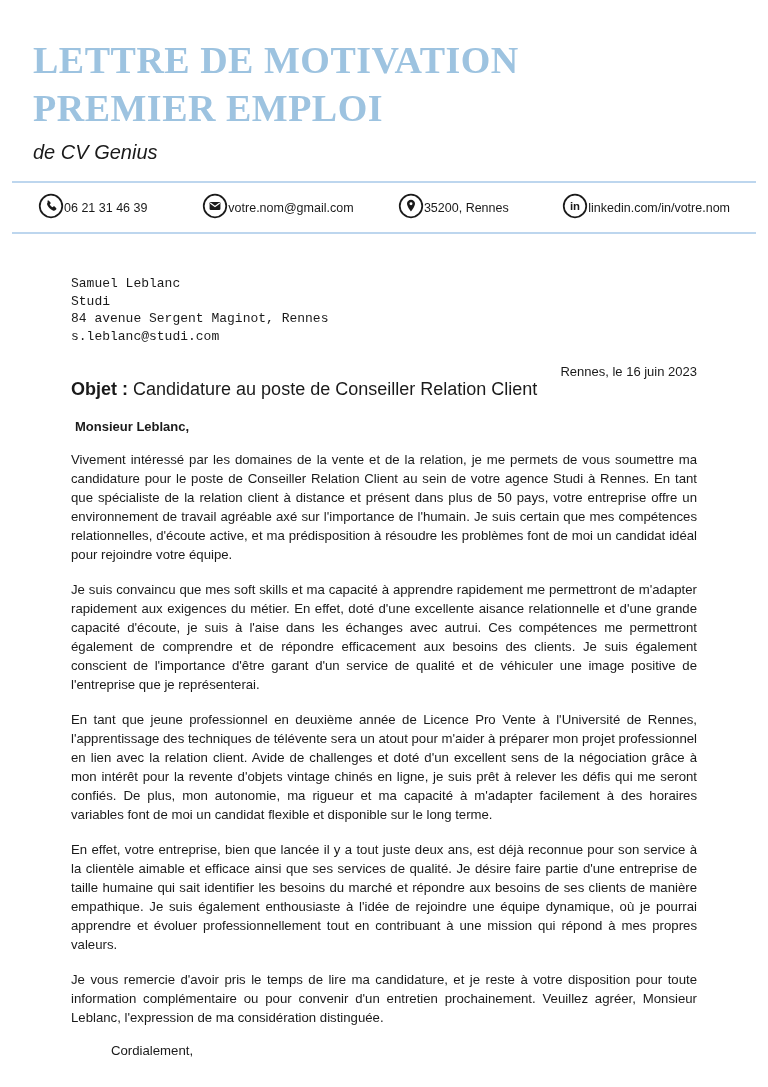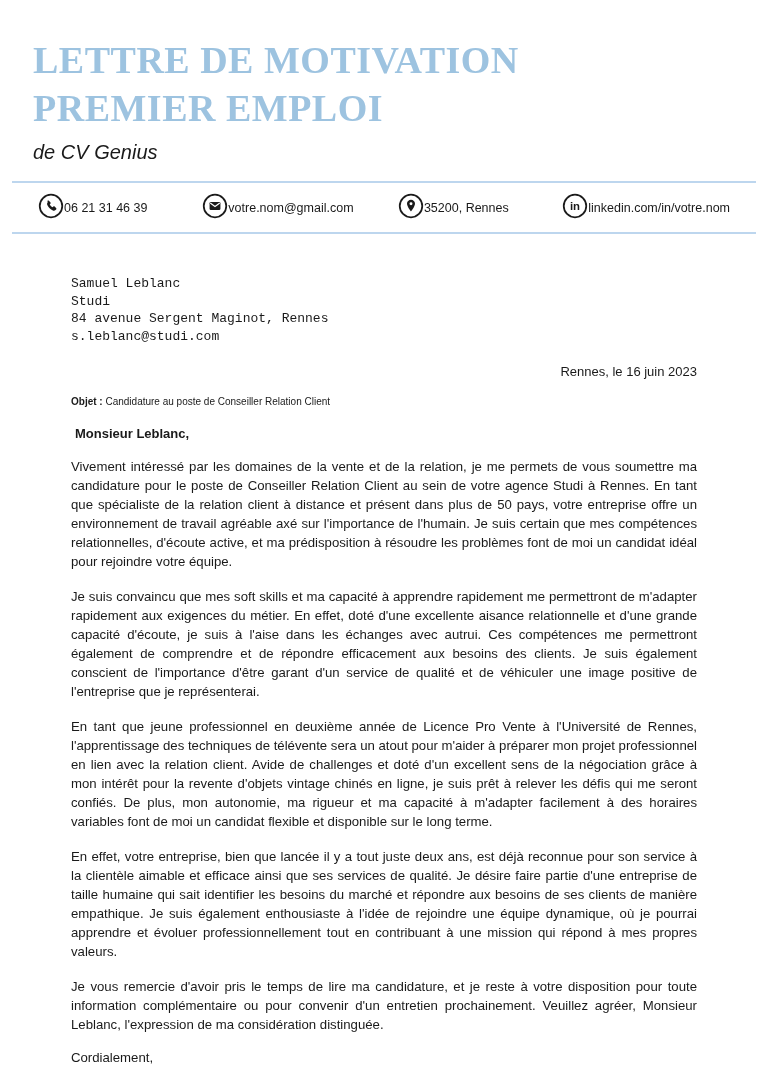--- a/index.html
+++ b/index.html
@@ -60,35 +60,35 @@
   }
   
   .letter { padding: 0 71px; }
   .recipient { margin-top: 41px; font-size: 13px; line-height: 17.5px; font-family: Liberation Mono, monospace; }
   .recipient div { margin: 0; }
   .date-line {
     margin-top: 19px;
     text-align: right;
     font-size: 13px;
   }
-  .subject-line { margin-top: 17px; font-size: 10px; }
+  .subject-line { font-size: 18px; }
   .subject-label { font-weight: 700; }
   .salutation {
     margin-top: 19px;
     font-weight: 700;
     font-size: 13px;
     padding-left: 4px;
   }
   .para {
     margin: 16px 0 0 0;
     font-size: 13.2px;
     line-height: 19px;
     text-align: justify;
   }
-  .closing { margin-top: 16px; font-size: 13.2px; }
+  .closing { margin-top: 16px; font-size: 13.2px; margin-left: 40px; }
 </style>
 </head>
 <body>
 
 <div class="page">
 
   <div class="header">
     <h1 class="doc-title">
       <span>LETTRE DE MOTIVATION</span>
       <span>PREMIER EMPLOI</span>

